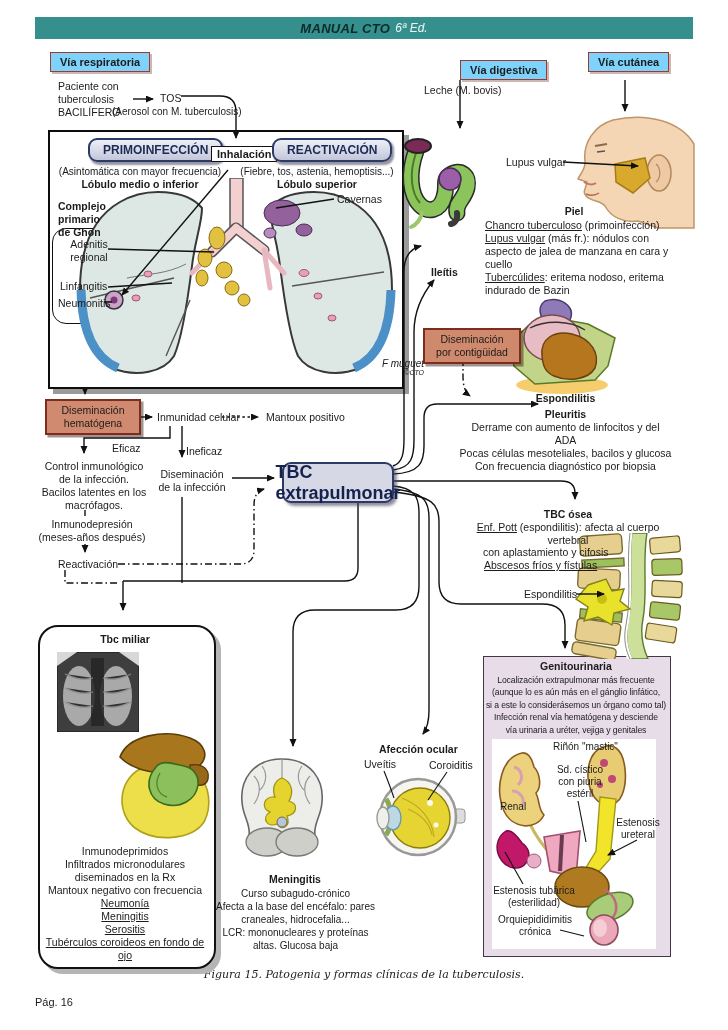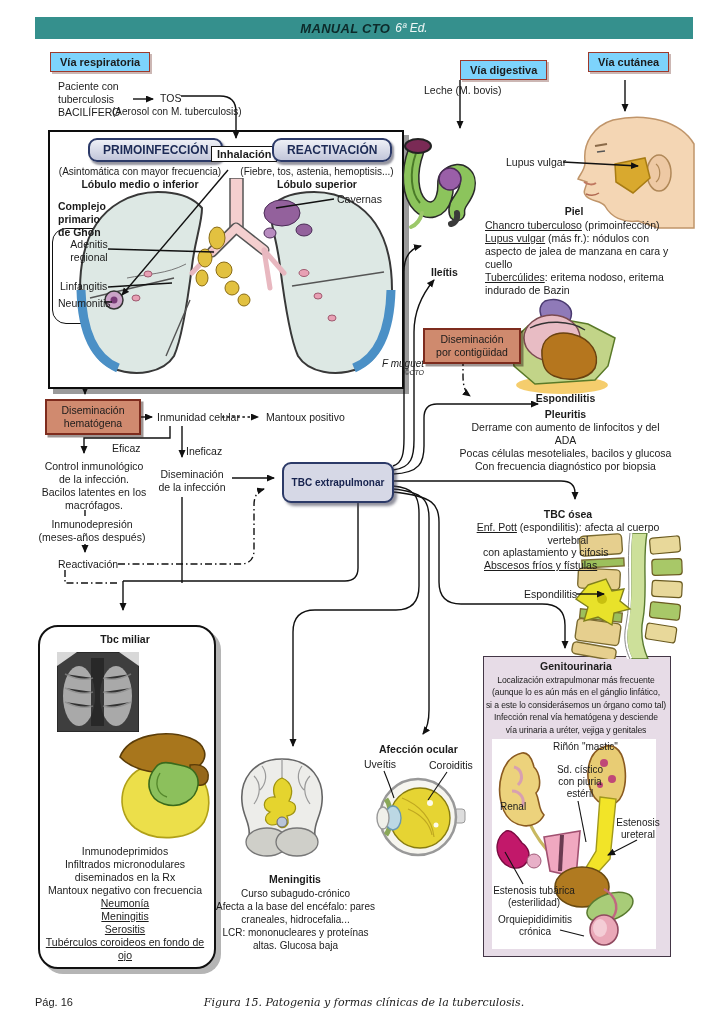--- a/index.html
+++ b/index.html
@@ -20,21 +20,21 @@
   .tanbox{background:#7dd3fc;border:1.6px solid #9e392b;font-weight:bold;font-size:11px;
           padding:3px 9px;z-index:10;box-shadow:2px 2px 0 rgba(110,50,40,.35);white-space:nowrap;}
   .salmonbox{background:#d08a6f;border:2px solid #7e2c1e;font-size:10.5px;line-height:13px;
           text-align:center;padding:3px 6px;z-index:10;box-shadow:2.5px 2.5px 0 rgba(40,20,15,.45);}
   .bluepill{background:linear-gradient(#eef0f6,#c2c6da);border:2px solid #2c3a68;border-radius:9px;
           color:#1c2a55;font-weight:bold;font-size:12px;padding:3px 13px;z-index:10;
           box-shadow:2px 2.5px 2px rgba(60,60,80,.55);white-space:nowrap;}
   .whitebox{background:#fff;border:1.4px solid #111;font-weight:bold;font-size:11px;
           padding:1px 5px;z-index:10;white-space:nowrap;}
   .tbcbox{background:#d6d8e6;border:2.5px solid #2c3a68;border-radius:9px;color:#16224e;
-          font-weight:bold;font-size:10px;display:flex;align-items:center;justify-content:center;
+          font-weight:bold;font-size:18px;display:flex;align-items:center;justify-content:center;
           z-index:10;box-shadow:3px 3px 3px rgba(70,70,90,.6);}
   .lungpanel{border:2.5px solid #0d0d0d;background:#fff;z-index:4;box-shadow:5px 5px 0 #9a9a9a;}
   .labelbox{border:1.6px solid #111;border-radius:14px;background:#fff;z-index:6;}
   .miliarbox{border:2px solid #111;border-radius:20px;background:#fff;z-index:4;box-shadow:5px 5px 0 #b5b5b5;}
   .genitobox{background:#e7dce7;border:1.6px solid #433646;z-index:4;}
   .genito-inner{background:#ffffff;z-index:5;}
   .small{font-size:10px;line-height:12px;}
   .tiny{font-size:8.6px;line-height:12.4px;letter-spacing:-.1px;}
   .sig{font-family:Liberation Sans, sans-serif;font-style:italic;font-size:10px;color:#222;margin-left:30px;}
   .caption{font-family:"DejaVu Serif",serif;font-style:italic;font-size:11px;}
@@ -344,21 +344,21 @@
     <div>Afecta a la base del encéfalo: pares</div>
     <div>craneales, hidrocefalia...</div>
     <div>LCR: mononucleares y proteínas</div>
     <div>altas. Glucosa baja</div>
   </div>
 
   <div class="abs txt b nowrap" style="left:379px;top:743px;">Afección ocular</div>
   <div class="abs txt nowrap" style="left:364px;top:758px;">Uveítis</div>
   <div class="abs txt nowrap" style="left:429px;top:759px;">Coroiditis</div>
 
-  <div class="abs caption ctr" style="left:164px;top:968px;width:400px;margin-top:28px;">Figura 15. Patogenia y formas clínicas de la tuberculosis.</div>
+  <div class="abs caption ctr" style="left:164px;top:968px;width:400px;">Figura 15. Patogenia y formas clínicas de la tuberculosis.</div>
   <div class="abs txt" style="left:35px;top:996px;font-size:11px;">Pág. 16</div>
 
   <svg id="connectors" width="728" height="1030" viewBox="0 0 728 1030">
     <defs>
       <marker id="ah" markerWidth="9" markerHeight="8" refX="7" refY="3.5" orient="auto" markerUnits="userSpaceOnUse">
         <path d="M0,0 L8,3.5 L0,7 Z" fill="#111"></path>
       </marker>
     </defs>
     <g fill="none" stroke="#111" stroke-width="1.4">
       <path d="M133,99 H153" marker-end="url(#ah)"></path>

